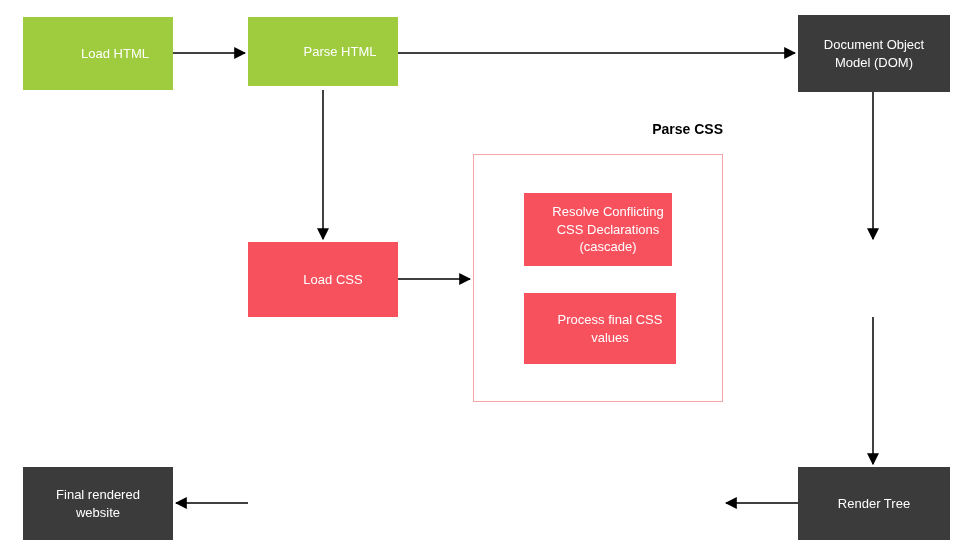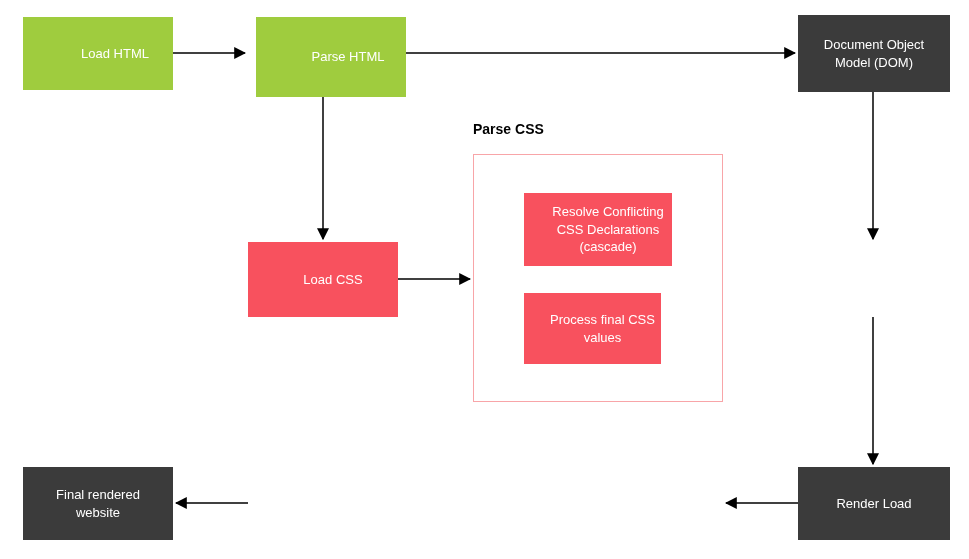--- a/index.html
+++ b/index.html
@@ -35,21 +35,21 @@
   .red{background:var(--red);padding-left:24px;}
   .dark{background:var(--dark);}
   .group-container{
     position:absolute;
     background:#ffffff;
     border:1px solid var(--container_border);
     box-sizing:border-box;
   }
   .group-title{
     position:absolute;
-    text-align:left;
+    text-align:right;
     font-weight:bold;
     font-size:14px;
     color:var(--text_dark);
   }
   svg.arrows{
     position:absolute;left:0;top:0;
     width:969px;height:559px;
     pointer-events:none;
   }
 </style>
@@ -74,47 +74,47 @@
     <line x1="248" y1="503" x2="176" y2="503" stroke="#000" stroke-width="1.5" marker-end="url(#ah)"></line>
   </svg>
 
   <div class="group-title" style="left:473px;top:121px;width:250px;">Parse CSS</div>
   <div class="group-container" style="left:473px;top:154px;width:250px;height:248px;"></div>
 
   <div class="node green" style="left:23px;top:17px;width:150px;height:73px;">
     <span class="label">Load HTML</span>
   </div>
 
-  <div class="node green" style="left:256px;top:17px;width:150px;height:80px;">
+  <div class="node green" style="left:248px;top:17px;width:150px;height:69px;">
     <span class="label">Parse HTML</span>
   </div>
 
   <div class="node dark" style="left:798px;top:15px;width:152px;height:77px;">
     <span class="label">Document Object
 Model (DOM)</span>
   </div>
 
   <div class="node red" style="left:248px;top:242px;width:150px;height:75px;">
     <span class="label">Load CSS</span>
   </div>
 
   <div class="node red" style="left:524px;top:193px;width:148px;height:73px;">
     <span class="label">Resolve Conflicting
 CSS Declarations
 (cascade)</span>
   </div>
 
-  <div class="node red" style="left:524px;top:293px;width:137px;height:71px;">
+  <div class="node red" style="left:524px;top:293px;width:152px;height:71px;">
     <span class="label">Process final CSS
 values</span>
   </div>
 
 
   <div class="node dark" style="left:798px;top:467px;width:152px;height:73px;">
-    <span class="label">Render Load</span>
+    <span class="label">Render Tree</span>
   </div>
 
 
   <div class="node dark" style="left:23px;top:467px;width:150px;height:73px;justify-content:center;">
     <span class="label">Final rendered
 website</span>
   </div>
 
 </div>
 

